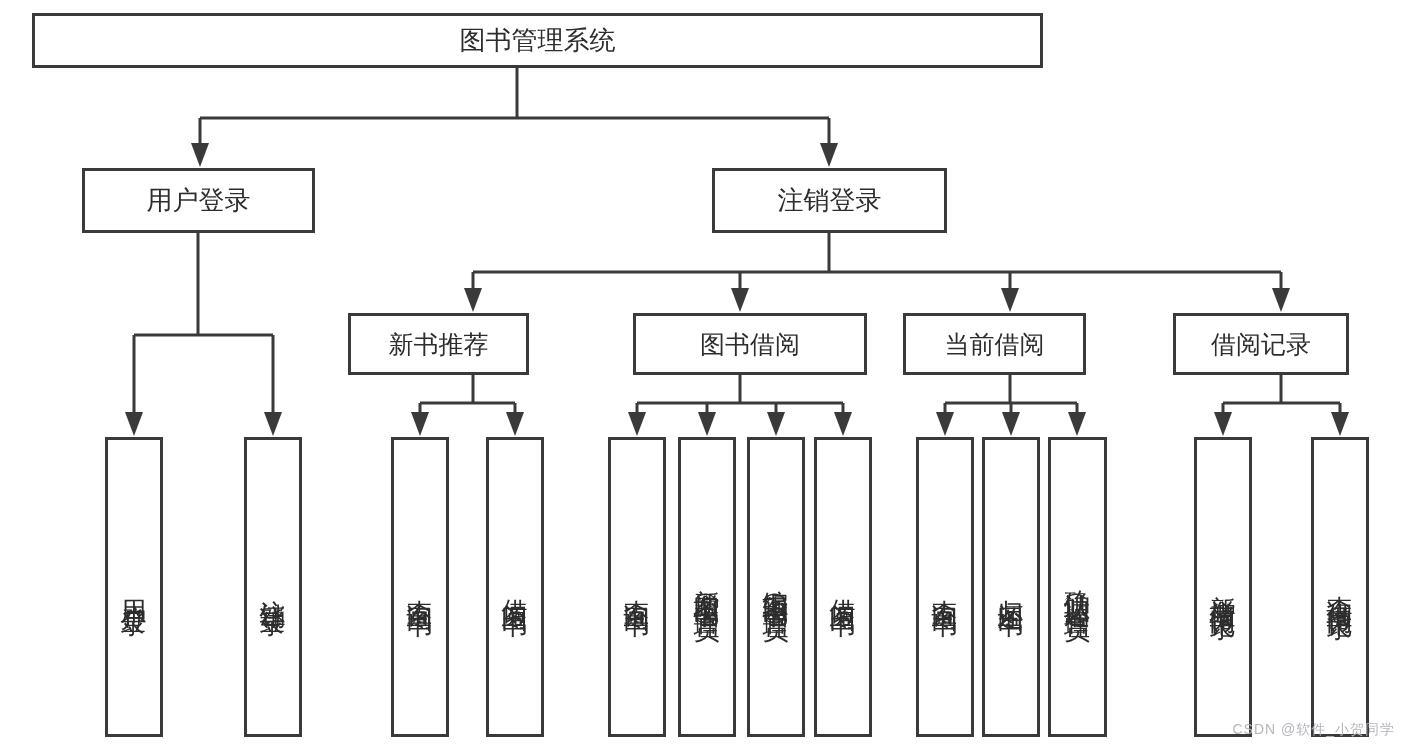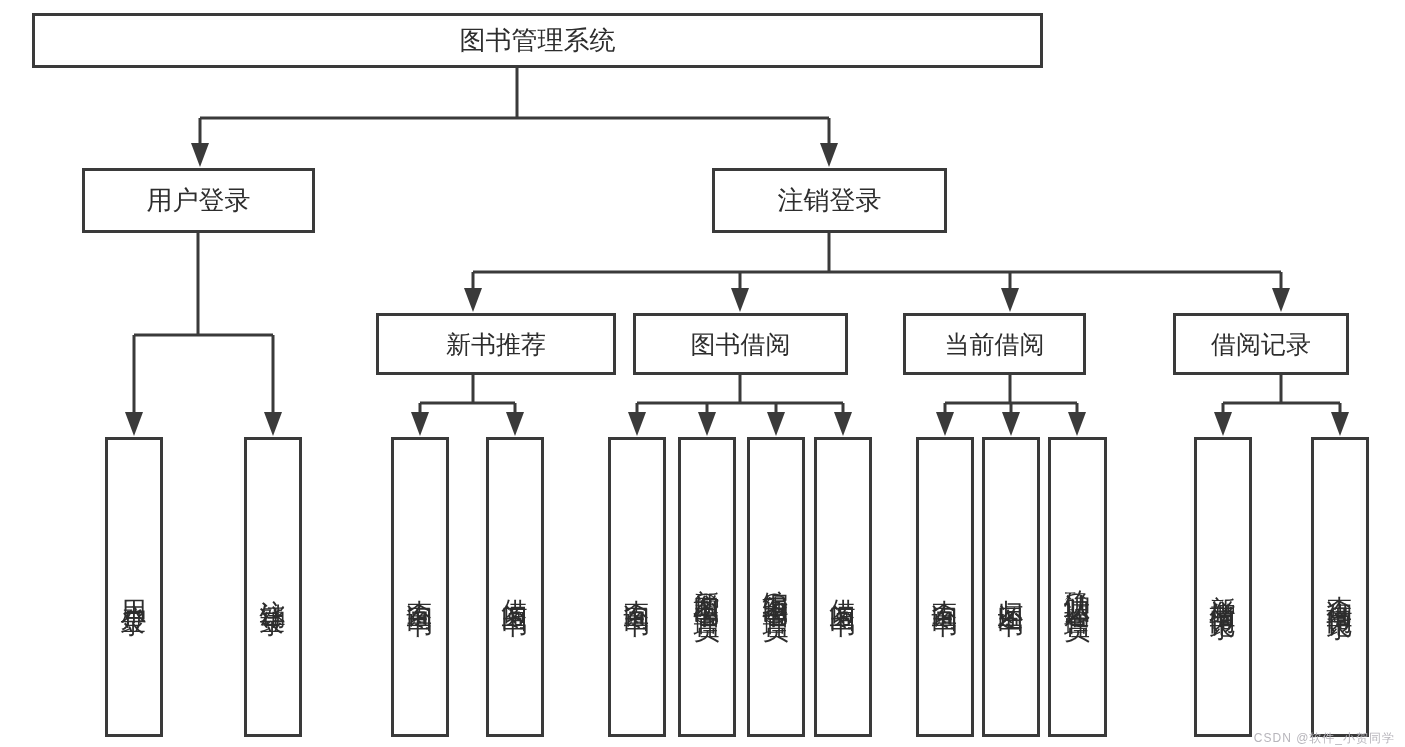--- a/index.html
+++ b/index.html
@@ -31,22 +31,22 @@
   .vtext{
     writing-mode:vertical-lr;
     text-orientation:mixed;
     font-size:26px;
     letter-spacing:4px;
     line-height:1;
     color:var(--text);
   }
   .watermark{
     position:absolute;
-    right:10px;bottom:0;
-    font-size:12px;
+    right:10px;bottom:8px;
+    font-size:14px;
     color:var(--wm);
     letter-spacing:1px;
     z-index:10;
     white-space:nowrap;
   }
 </style>
 </head>
 <body>
 
 <div class="stage">
@@ -85,22 +85,22 @@
     <path d="M1281 375 V403 M1223 403 H1340 M1223 403 V413 M1340 403 V413"></path>
     <polygon points="1214,412 1232,412 1223,436"></polygon>
     <polygon points="1331,412 1349,412 1340,436"></polygon>
   </svg>
 
   <div class="node root">图书管理系统</div>
 
   <div class="node lvl2" style="left:82px;width:233px">用户登录</div>
   <div class="node lvl2" style="left:712px;width:235px">注销登录</div>
 
-  <div class="node lvl3" style="left:376px;width:240px">新书推荐</div>
-  <div class="node lvl3" style="left:633px;width:215px">图书借阅</div>
+  <div class="node lvl3" style="left:348px;width:181px">新书推荐</div>
+  <div class="node lvl3" style="left:633px;width:234px">图书借阅</div>
   <div class="node lvl3" style="left:903px;width:183px">当前借阅</div>
   <div class="node lvl3" style="left:1173px;width:176px">借阅记录</div>
 
   <div class="node leaf" style="left:105px">
     <span class="vtext">用户登录</span>
   </div>
   <div class="node leaf" style="left:244px">
     <span class="vtext">注销登录</span>
   </div>
 

